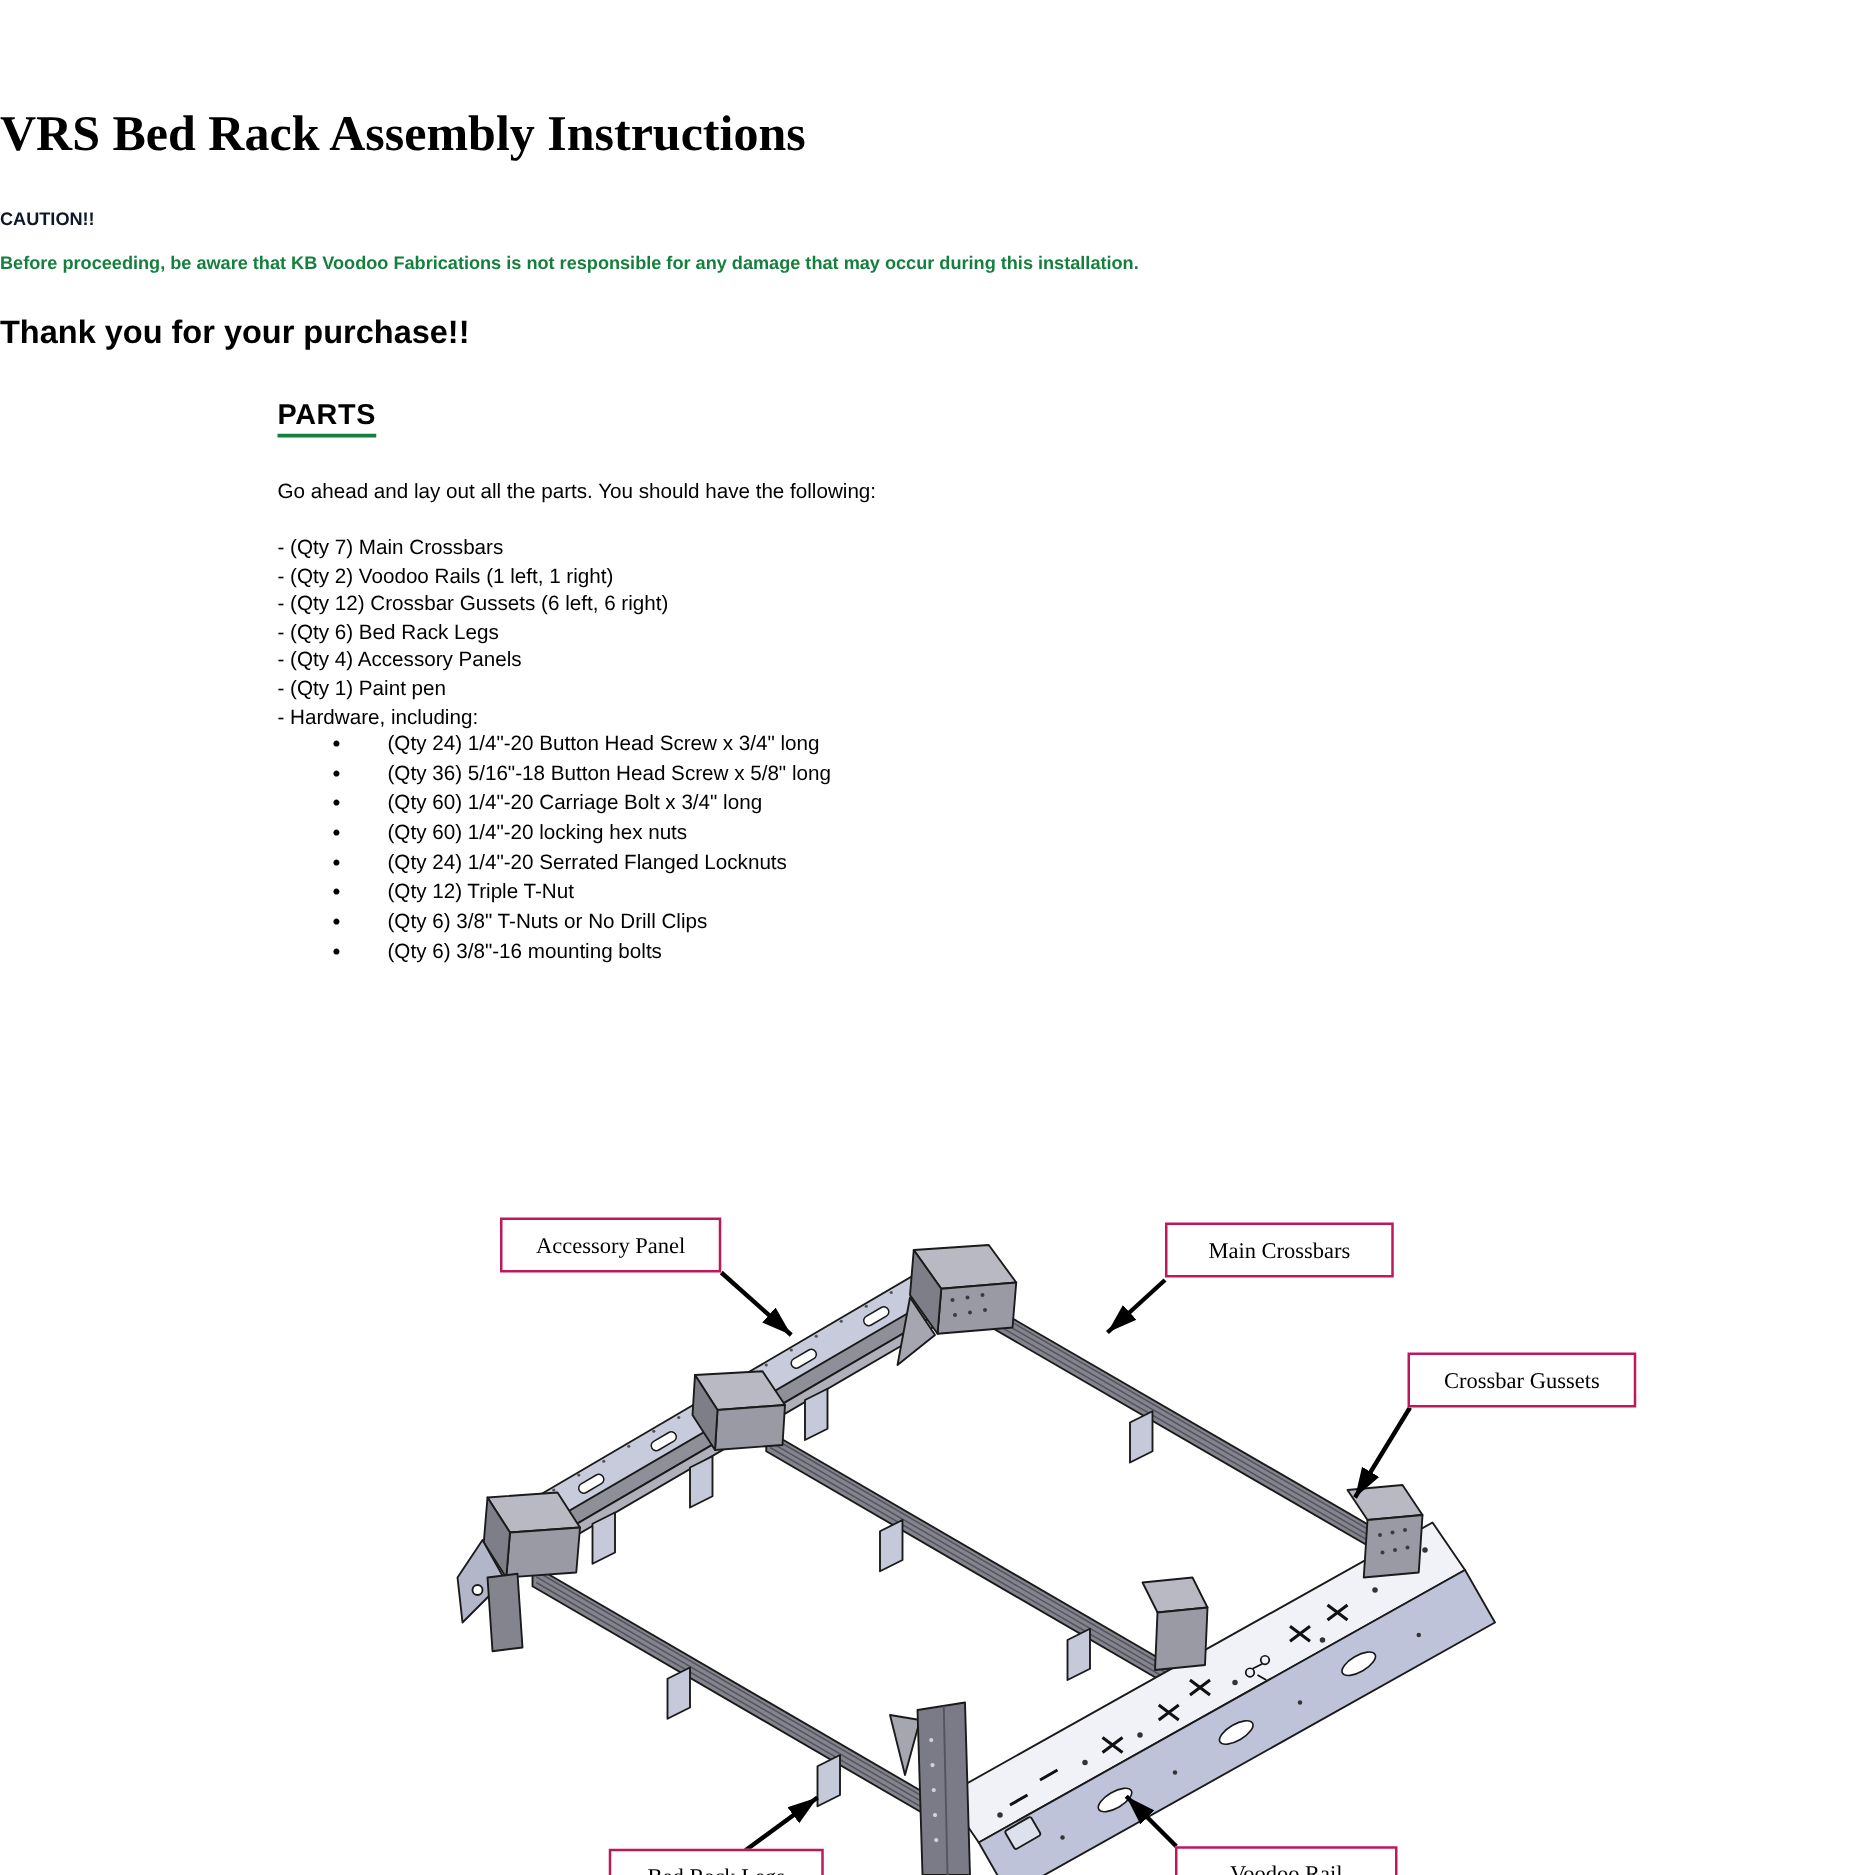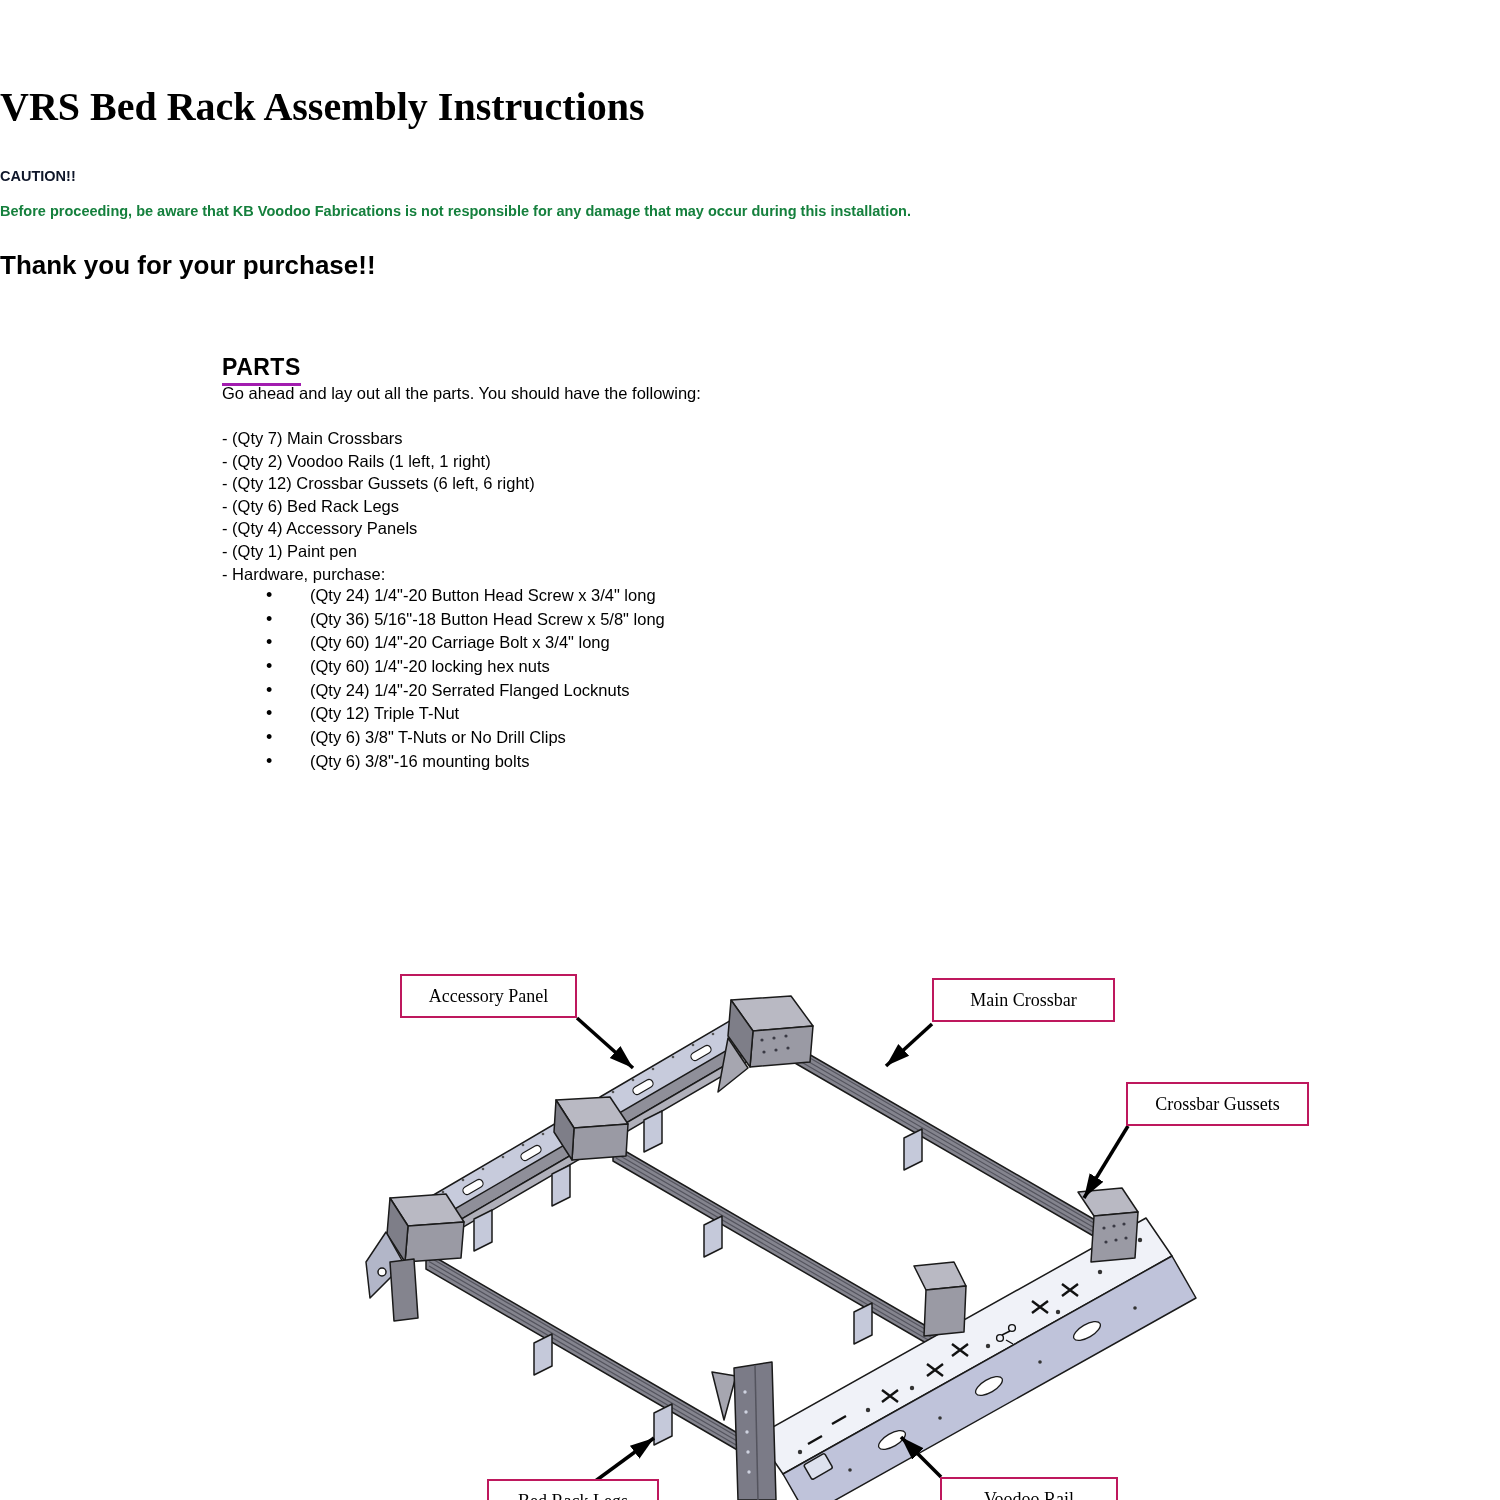--- a/index.html
+++ b/index.html
@@ -5,21 +5,21 @@
   html,body{margin:0;padding:0;background:#ffffff;}
   .page{position:relative;width:1500px;height:1500px;background:#ffffff;overflow:hidden;
         font-family:"Liberation Sans",sans-serif;color:#000;}
   .abs{position:absolute;}
   .center{left:0;width:1500px;text-align:left;}
   .doc-title{top:84px;font-family:"Liberation Serif",serif;font-weight:bold;font-size:40px;line-height:46px;}
   .caution-head{top:168px;color:#0f172a;font-weight:bold;font-size:14.5px;}
   .caution-body{top:203px;color:#15803d;font-weight:bold;font-size:14.5px;}
   .thanks{top:250px;font-weight:bold;font-size:26px;}
   .parts-heading{left:222px;top:318px;font-weight:bold;font-size:23px;letter-spacing:0.5px;}
-  .parts-heading span{display:inline-block;border-bottom:3px solid #a21caf;padding-bottom:2px;margin-top:36px;}
+  .parts-heading span{display:inline-block;border-bottom:3px solid #15803d;padding-bottom:2px;}
   .intro{left:222px;top:384px;font-size:16.5px;}
   .parts-list{left:222px;top:427px;font-size:16.5px;line-height:22.6px;}
   .hw-list{left:222px;top:584px;font-size:16.5px;list-style:none;margin:0;padding:0;}
   .hw-list li{position:relative;height:23.7px;line-height:23.7px;padding-left:88px;}
   .hw-list li::before{content:"\2022";position:absolute;left:44px;top:0;font-size:18px;}
   .callout{position:absolute;background:#ffffff;border:2px solid #be185d;box-sizing:border-box;
            display:flex;align-items:center;justify-content:center;
            font-family:"Liberation Serif",serif;font-size:18px;white-space:nowrap;}
 </style>
 </head>
@@ -37,21 +37,21 @@
   </div>
   <div class="abs intro">Go ahead and lay out all the parts. You should have the following:</div>
 
   <div class="abs parts-list">
     <div>- (Qty 7) Main Crossbars</div>
     <div>- (Qty 2) Voodoo Rails (1 left, 1 right)</div>
     <div>- (Qty 12) Crossbar Gussets (6 left, 6 right)</div>
     <div>- (Qty 6) Bed Rack Legs</div>
     <div>- (Qty 4) Accessory Panels</div>
     <div>- (Qty 1) Paint pen</div>
-    <div>- Hardware, purchase:</div>
+    <div>- Hardware, including:</div>
   </div>
 
   <ul class="abs hw-list">
     <li>(Qty 24) 1/4"-20 Button Head Screw x 3/4" long</li>
     <li>(Qty 36) 5/16"-18 Button Head Screw x 5/8" long</li>
     <li>(Qty 60) 1/4"-20 Carriage Bolt x 3/4" long</li>
     <li>(Qty 60) 1/4"-20 locking hex nuts</li>
     <li>(Qty 24) 1/4"-20 Serrated Flanged Locknuts</li>
     <li>(Qty 12) Triple T-Nut</li>
     <li>(Qty 6) 3/8" T-Nuts or No Drill Clips</li>
@@ -220,18 +220,18 @@
     <g stroke="#000" stroke-width="3.5">
       <line x1="577" y1="1018" x2="633" y2="1068" marker-end="url(#ah)"></line>
       <line x1="932" y1="1024" x2="886" y2="1066" marker-end="url(#ah)"></line>
       <line x1="1128" y1="1126" x2="1084" y2="1198" marker-end="url(#ah)"></line>
       <line x1="594" y1="1482" x2="654" y2="1438" marker-end="url(#ah)"></line>
       <line x1="941" y1="1477" x2="901" y2="1437" marker-end="url(#ah)"></line>
     </g>
   </svg>
 
   <div class="callout" style="left:400px;top:974px;width:177px;height:44px;">Accessory Panel</div>
-  <div class="callout" style="left:932px;top:978px;width:183px;height:44px;">Main Crossbar</div>
+  <div class="callout" style="left:932px;top:978px;width:183px;height:44px;">Main Crossbars</div>
   <div class="callout" style="left:1126px;top:1082px;width:183px;height:44px;">Crossbar Gussets</div>
   <div class="callout" style="left:487px;top:1479px;width:172px;height:44px;">Bed Rack Legs</div>
   <div class="callout" style="left:940px;top:1477px;width:178px;height:44px;">Voodoo Rail</div>
 
 </div>
 
 </body></html>

